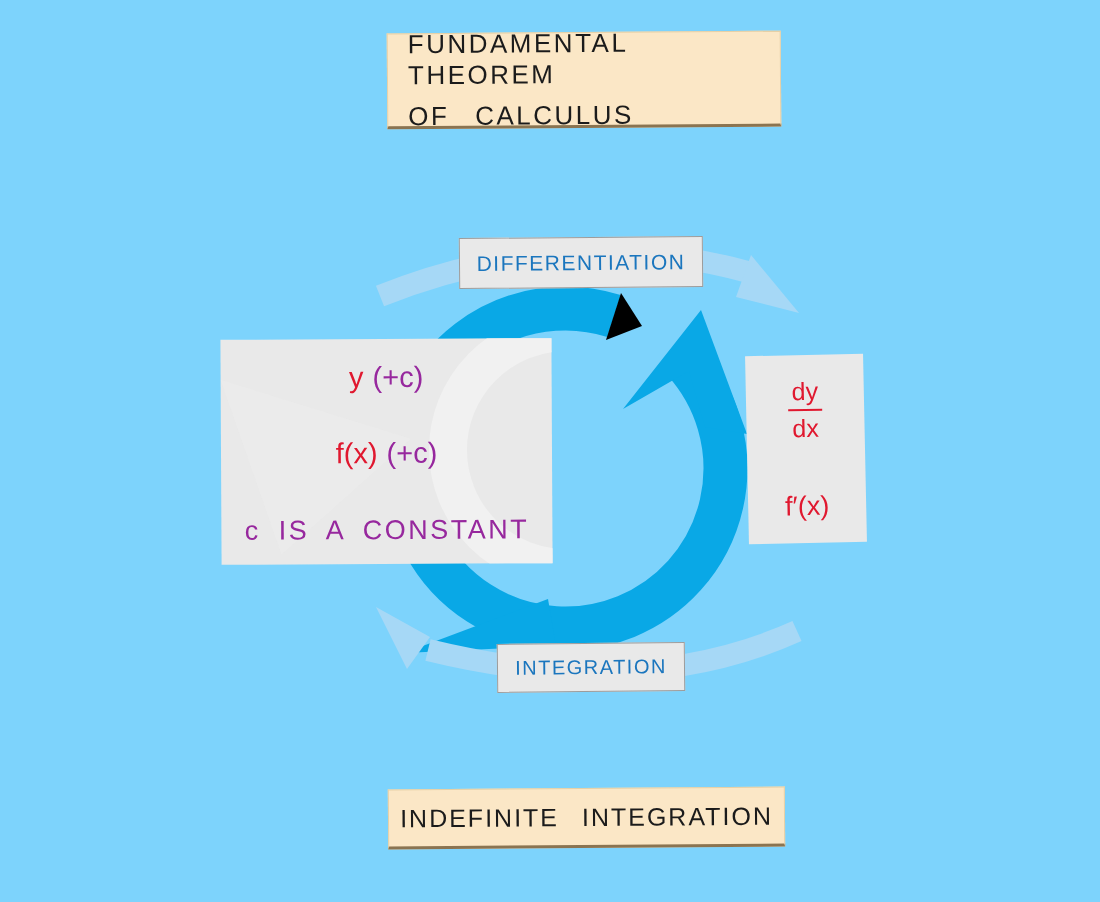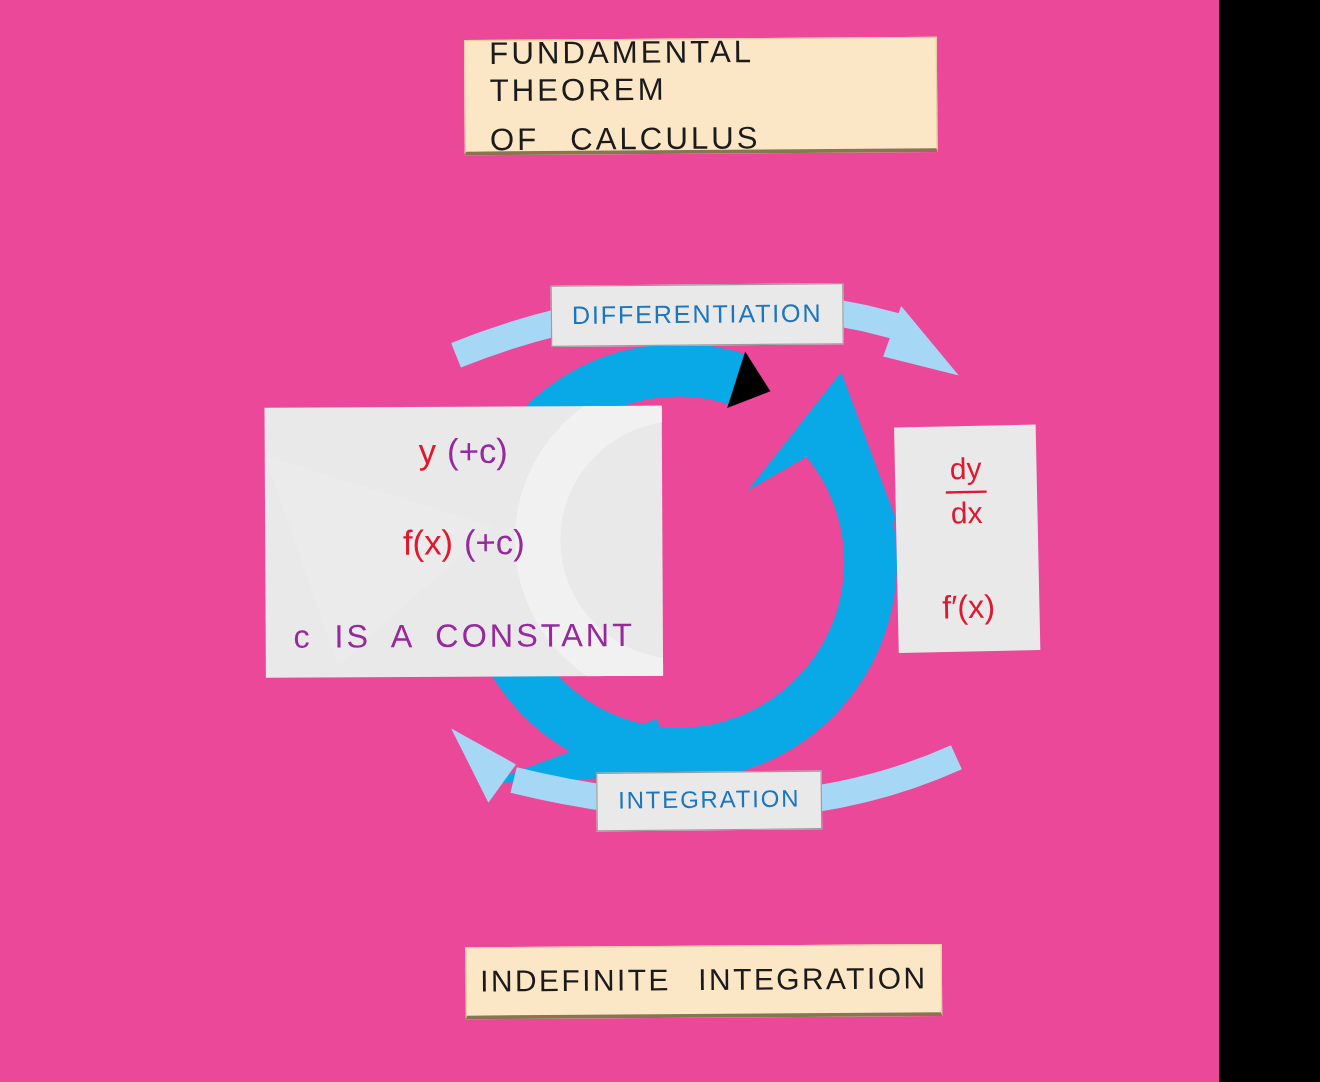--- a/index.html
+++ b/index.html
@@ -1,17 +1,17 @@
 <!DOCTYPE html>
 <html><head>
 <meta charset="utf-8">
 <style>
   html,body{margin:0;padding:0;background:#000;}
   .stage{
-    position:relative;width:1016px;height:902px;background:#ec4899;overflow:hidden;
+    position:relative;width:1100px;height:902px;background:#7dd3fc;overflow:hidden;
     font-family:"Liberation Sans", sans-serif;
   }
   
   .cream-box{
     position:absolute;background:#FBE7C6;box-sizing:border-box;
     border:1px solid #e6d0a6;border-bottom:3px solid #8a7451;
     color:#1b1b1b;
   }
   .title-box{
     left:387px;top:32px;width:394px;height:96px;

